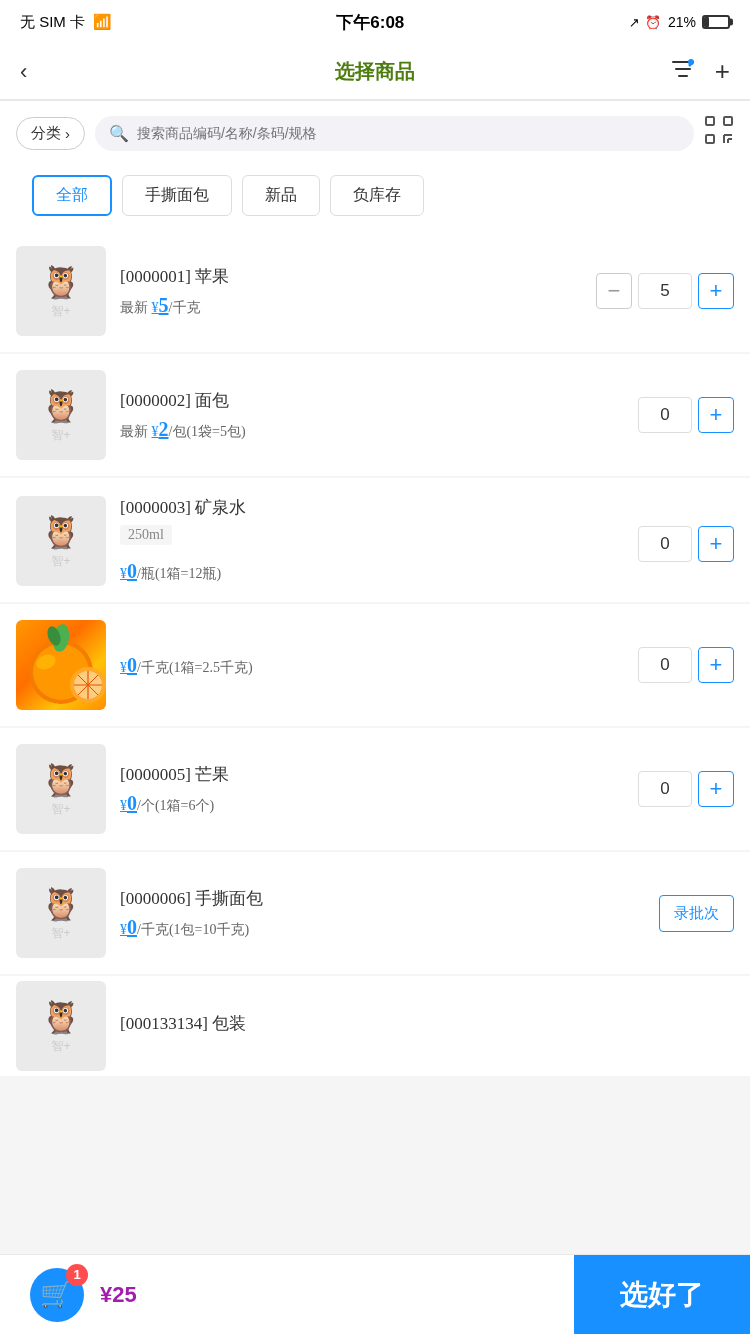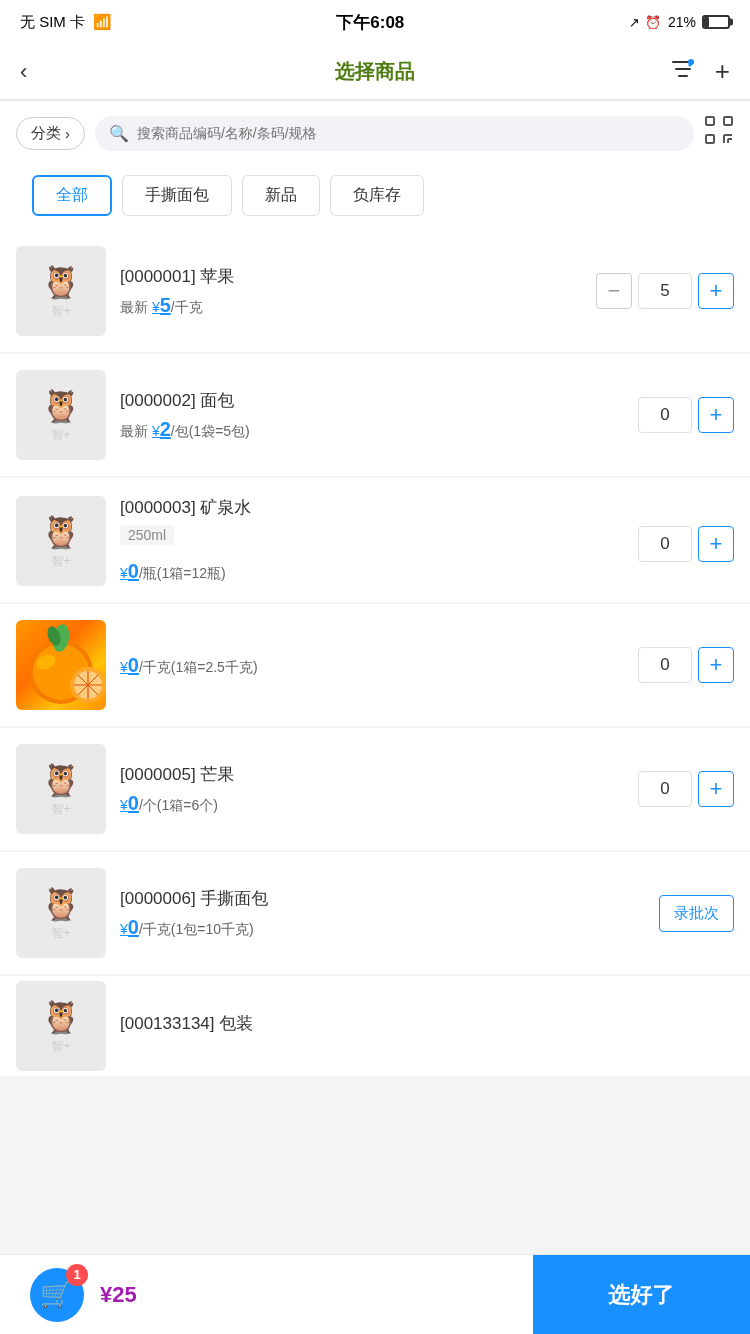--- a/index.html
+++ b/index.html
@@ -175,20 +175,21 @@
       flex-shrink: 0;
     }
     .owl-placeholder .owl-text {
       font-size: 12px;
       color: #ccc;
       margin-top: 2px;
     }
 
     .product-info {
       flex: 1;
+      font-family: Liberation Serif, serif;
     }
     .product-name {
       font-size: 17px;
       font-weight: 500;
       color: #333;
       margin-bottom: 6px;
     }
     .product-spec {
       font-size: 14px;
       color: #888;
@@ -314,24 +315,24 @@
       justify-content: center;
       font-weight: 700;
     }
     .cart-total {
       font-size: 22px;
       font-weight: 700;
       color: #a21caf;
     }
     .confirm-btn {
       height: 80px;
-      width: 217px;
+      width: 176px;
       background: #1890ff;
       color: #fff;
-      font-size: 22px;
+      font-size: 28px;
       font-weight: 600;
       border: none;
       cursor: pointer;
       display: flex;
       align-items: center;
       justify-content: center;
     }
 
     
     .product-item.partial {

